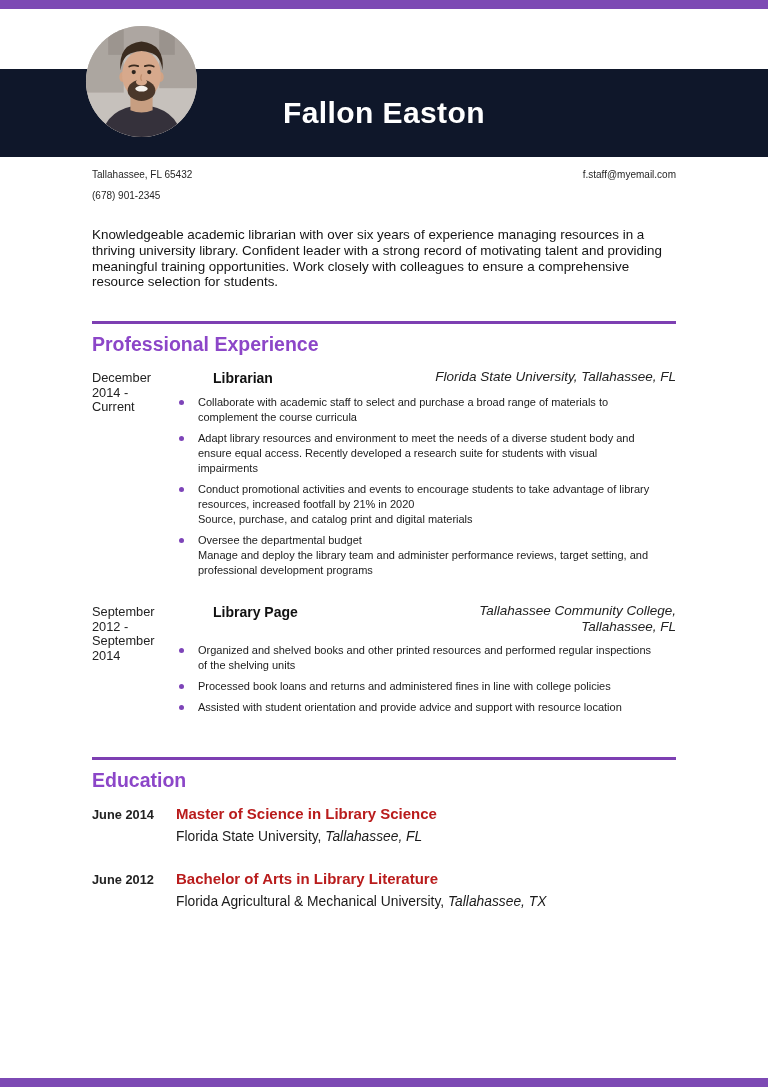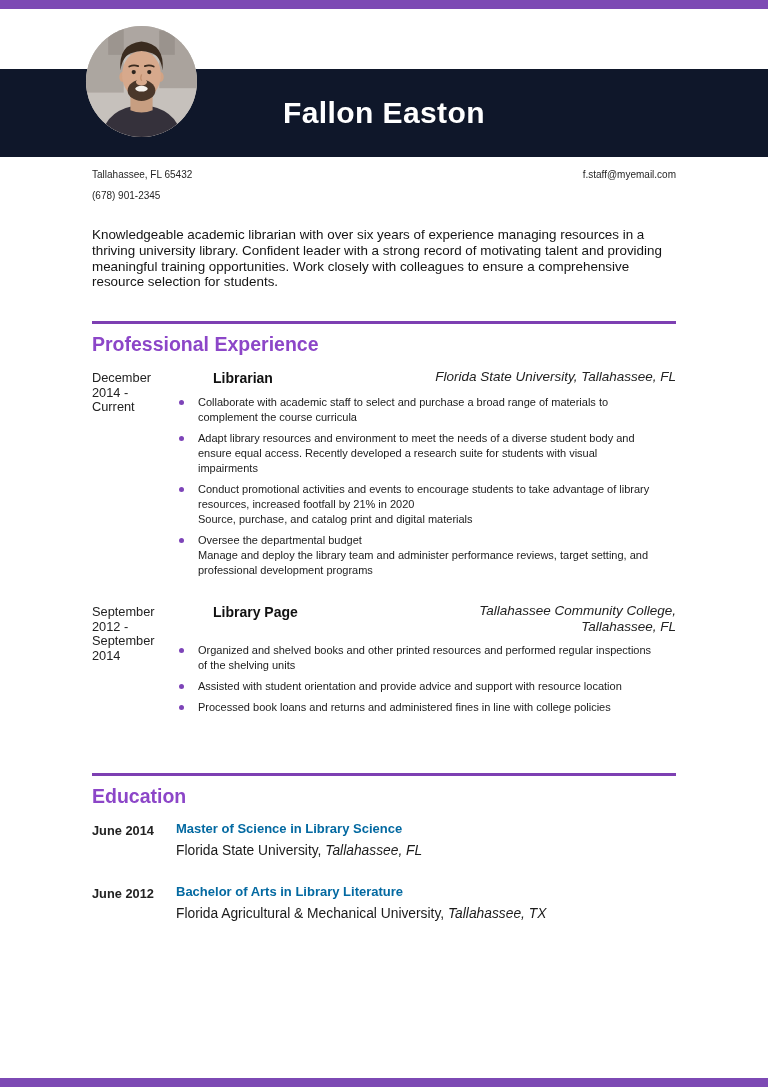--- a/index.html
+++ b/index.html
@@ -30,21 +30,21 @@
     font-size:10px; color:#1f1f1f; line-height:21px;
   }
 
   .summary {
     position:absolute; top:227px; left:92px; right:92px;
     font-size:13.4px; font-weight:normal; color:#141414; line-height:15.8px;
   }
 
   .section { position:absolute; left:92px; right:92px; }
   .section.experience { top:313px;margin-top:8px; }
-  .section.education { top:757px;margin-top:16px; }
+  .section.education { top:757px; }
   .rule { height:3px; background:#7d3fb2; }
   h2.section-title { color:#8c46c8; font-size:19.5px; font-weight:bold; margin:9px 0 13px 0; }
 
   .job { display:grid; grid-template-columns:84px 1fr; margin-bottom:19px; }
   .dates { font-size:12.8px; color:#222222; line-height:14.6px; padding-right:14px; padding-top:2px; }
   .job-main-head { display:flex; justify-content:space-between;padding-left:37px; }
   .job-title { font-size:14px; font-weight:bold; color:#111111; padding-top:1px; }
   .company {
     width:250px; flex-shrink:0; font-size:13.5px; font-style:italic;
     color:#222222; text-align:right; line-height:15.6px;
@@ -54,21 +54,21 @@
     position:relative; padding-left:22px; margin-bottom:6px;
     font-size:11px; color:#1b1b1b; line-height:15px; white-space:pre-line;
   }
   ul.bullets li::before {
     content:""; position:absolute; left:3px; top:5px; width:5px; height:5px;
     border-radius:50%; background:#7d44b8;
   }
 
   .edu-entry { display:grid; grid-template-columns:84px 1fr; margin-bottom:26px; }
   .edu-date { font-size:12.8px; color:#222222; padding-top:2px;font-weight:bold; }
-  .edu-degree { font-size:13px; font-weight:bold; color:#0369a1; margin-bottom:7px; }
+  .edu-degree { font-size:15px; font-weight:bold; color:#b91c1c; margin-bottom:7px; }
   .edu-school-line { font-size:13.8px; color:#1b1b1b; }
   .edu-location { font-style:italic; }
 </style>
 </head>
 <body>
 
 <div class="page">
 
   <div class="strip top"></div>
 
@@ -133,22 +133,22 @@
 
   <div class="job">
     <div class="dates">September 2012 - September 2014</div>
     <div class="job-main">
       <div class="job-main-head">
         <div class="job-title">Library Page</div>
         <div class="company">Tallahassee Community College, Tallahassee, FL</div>
       </div>
       <ul class="bullets">
               <li>Organized and shelved books and other printed resources and performed regular inspections of the shelving units</li>
+              <li>Processed book loans and returns and administered fines in line with college policies</li>
               <li>Assisted with student orientation and provide advice and support with resource location</li>
-              <li>Processed book loans and returns and administered fines in line with college policies</li>
             </ul>
     </div>
   </div>
 </div>
   </div>
 
   <div class="section education">
     <div class="rule"></div>
     <h2 class="section-title">Education</h2>
     <div id="edu">

